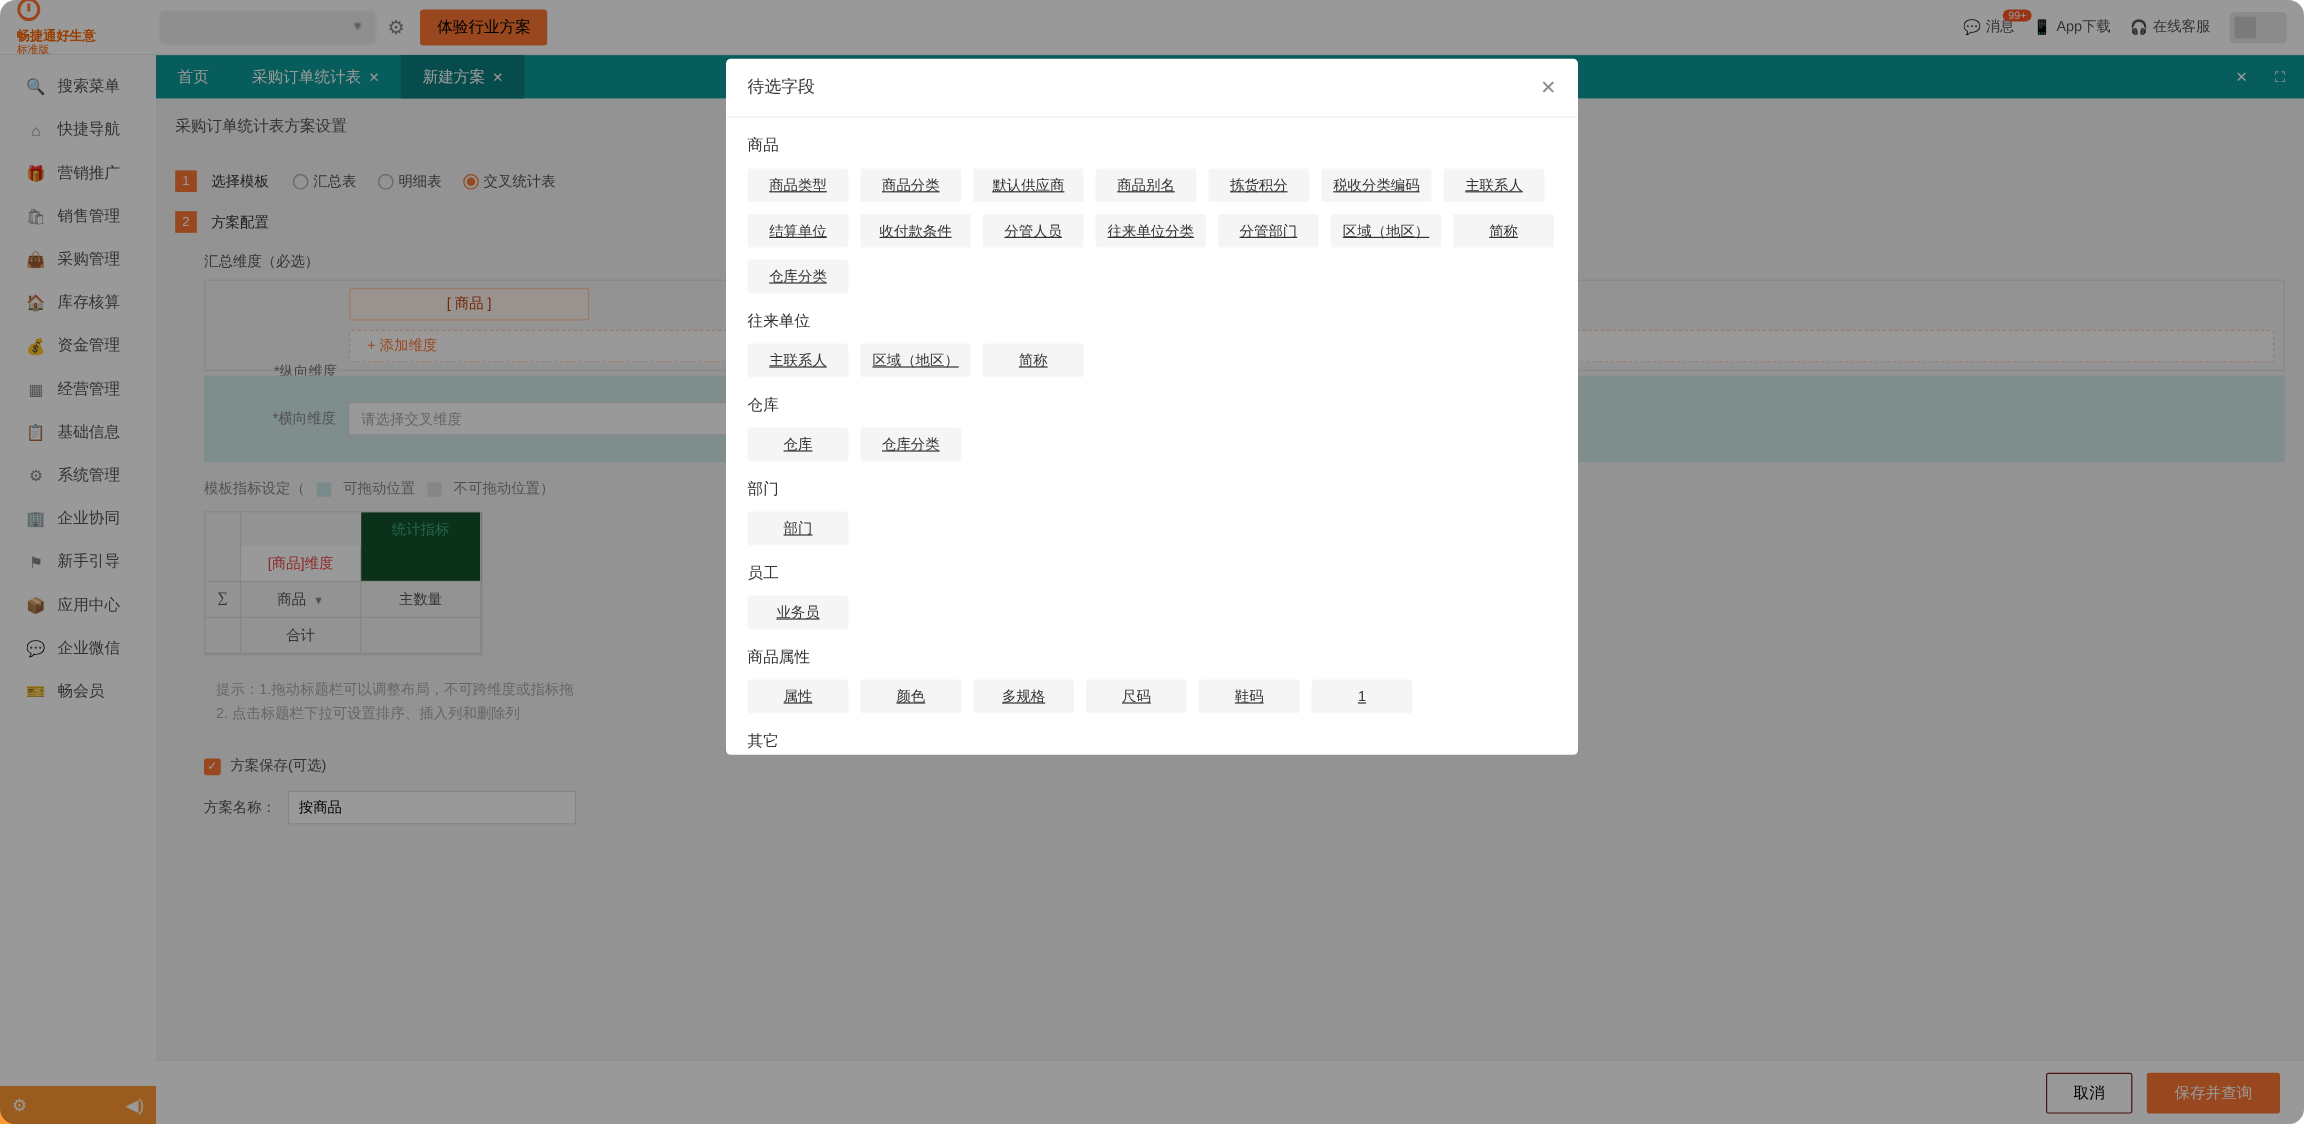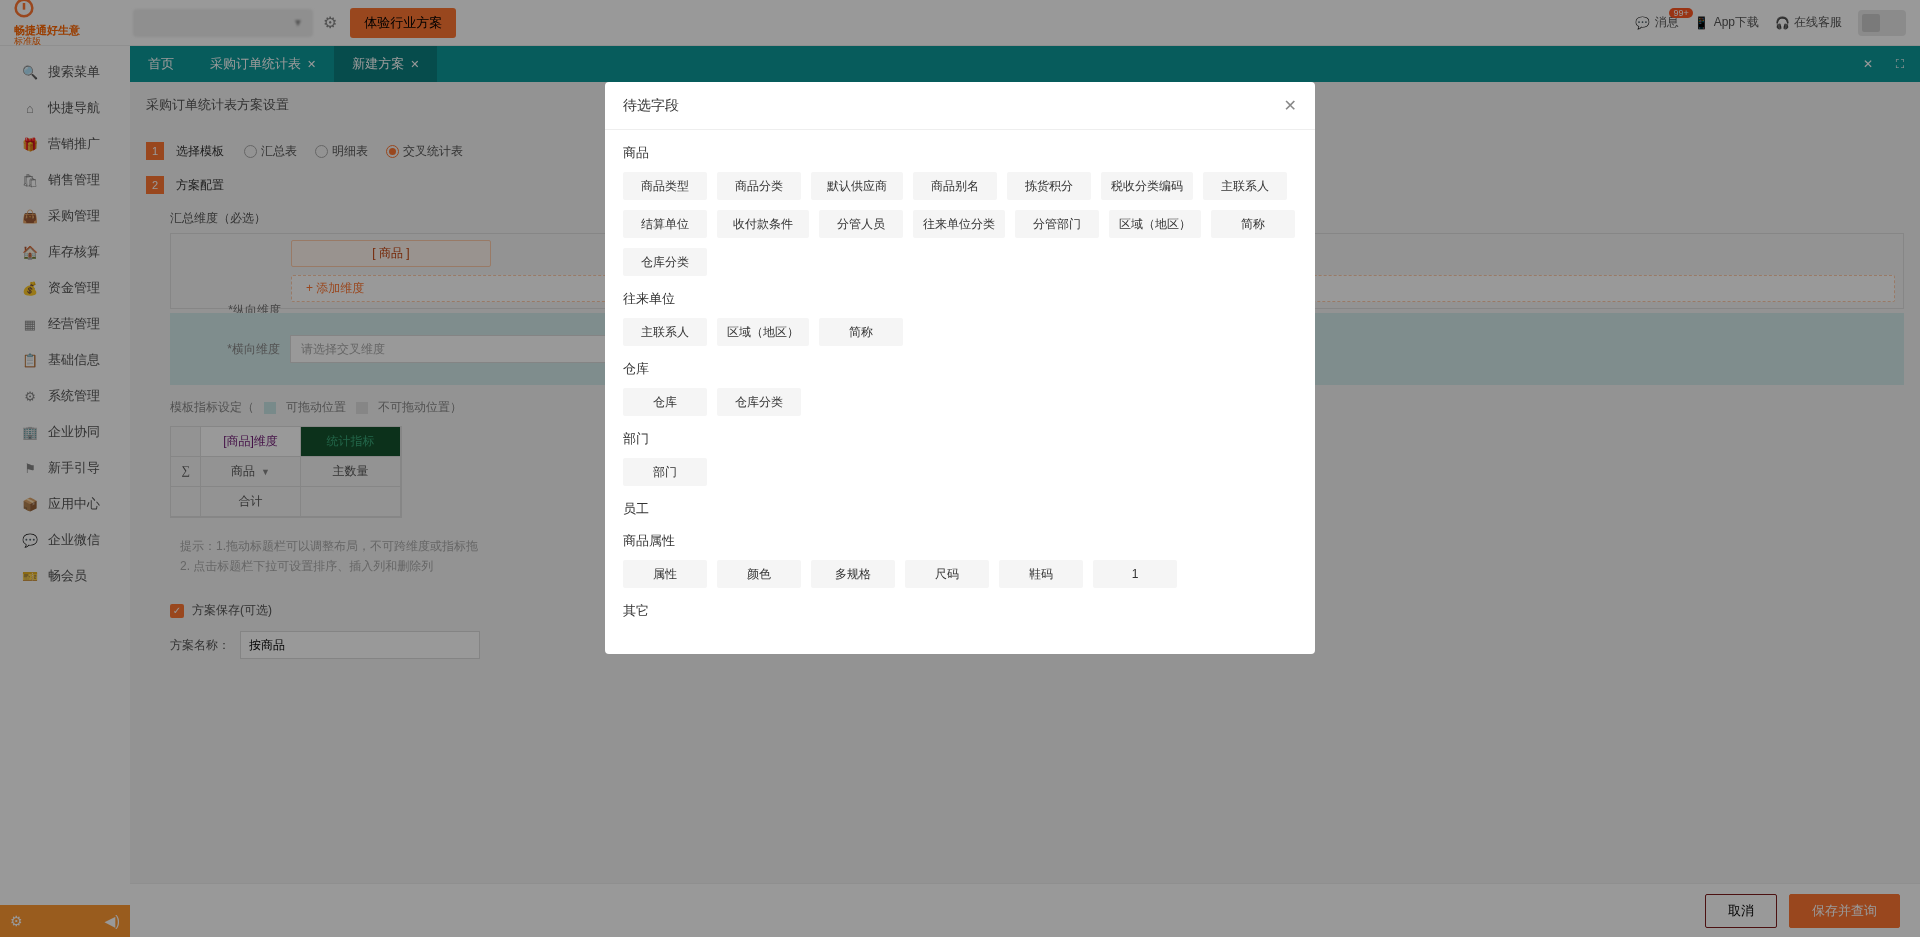--- a/index.html
+++ b/index.html
@@ -64,47 +64,47 @@
 .cross-input { width:420px; height:28px; border:1px solid #ddd; background:#fff; padding:0 10px; font-size:12px; color:#aaa; display:flex; align-items:center; }
 
 .indicator-row { margin-top:14px; display:flex; align-items:center; gap:10px; color:#888; font-size:12px; }
 .legend-sq { width:12px; height:12px; display:inline-block; }
 .legend-sq.drag { background:#c8e6e6; }
 .legend-sq.nodrag { background:#e0e0e0; }
 
 .grid-box { margin-top:10px; border:1px solid #e0e0e0; display:inline-block; }
 .g-row { display:flex; }
 .g-cell { border-right:1px solid #e0e0e0; border-bottom:1px solid #e0e0e0; padding:6px 10px; font-size:12px; text-align:center; min-width:100px; }
-.g-cell.hdr1 { background:#fff; color:#701a75; }
+.g-cell.hdr1 { background:#fff; color:#ef4444;margin-top:28px; }
 .g-cell.hdr2 { background:#14532d; color:#3aa87a; }
 .g-cell.sel { display:flex; align-items:center; gap:6px; justify-content:center; }
 .g-cell.sum-ic { width:30px; min-width:30px; font-style:italic; font-family:serif; }
 
 .tips { margin-top:16px; color:#aaa; font-size:12px; line-height:20px; margin-left:10px;}
 
 .save-row { margin-top:26px; display:flex; align-items:center; gap:8px; }
 .chk { width:14px; height:14px; background:#ff7733; border-radius:2px; display:flex; align-items:center; justify-content:center; color:#fff; font-size:10px; }
 .name-row { margin-top:12px; display:flex; align-items:center; gap:10px; }
 .name-input { width:240px; height:28px; border:1px solid #ddd; padding:0 8px; font-size:12px; }
 
 .footer { height:54px; background:#fff; border-top:1px solid #eee; display:flex; align-items:center; justify-content:flex-end; gap:12px; padding:0 20px; }
 .btn { height:34px; padding:0 22px; font-size:13px; border-radius:2px; cursor:pointer; border:1px solid #7f1d1d; background:#fff; }
 .btn.primary { background:#ff7733; color:#fff; border-color:#ff7733; }
 
 
-.overlay { position:fixed; inset:0; background:rgba(0,0,0,0.4); display:flex; align-items:flex-start; justify-content:center; padding-top:82px; }
+.overlay { position:fixed; inset:0; background:rgba(0,0,0,0.4); display:flex; align-items:flex-start; justify-content:center; padding-top:49px;border-radius:13px; }
 .modal { width:710px; background:#fff; border-radius:4px; max-height:580px; display:flex; flex-direction:column; }
 .modal-hdr { padding:14px 18px; display:flex; align-items:center; border-bottom:1px solid #eee; }
 .modal-title { font-size:14px; color:#333; }
 .modal-close { margin-left:auto; font-size:16px; color:#888; cursor:pointer; }
 .modal-body { padding:14px 18px 20px; overflow:auto; }
 .fgroup { margin-bottom:14px; }
 .fgroup-title { font-size:13px; color:#333; margin-bottom:10px; }
 .flist { display:flex; flex-wrap:wrap; gap:10px; }
-.fchip { width:84px; height:28px; background:#f5f5f5; display:flex; align-items:center; justify-content:center; font-size:12px; color:#333; cursor:pointer; border-radius:2px; }
+.fchip { width:84px; height:28px; background:#f5f5f5; display:flex; align-items:center; justify-content:center; font-size:12px; color:#333; cursor:pointer; border-radius:2px;text-decoration:underline; }
 .fchip.wide { width:92px; }
 
 .dim-stack { display:flex; flex-direction:column; gap:8px; }
 </style>
 </head>
 <body>
 
 <div class="topbar">
   <div class="logo-box">
     <svg class="logo-svg" viewBox="0 0 24 24">
@@ -376,20 +376,23 @@
           </div>
         </div>
         <div class="fgroup">
           <div class="fgroup-title">部门</div>
           <div class="flist">
             <div class="fchip">部门</div>
           </div>
         </div>
         <div class="fgroup">
           <div class="fgroup-title">员工</div>
+          <div class="flist">
+            <div class="fchip">业务员</div>
+          </div>
         </div>
         <div class="fgroup">
           <div class="fgroup-title">商品属性</div>
           <div class="flist">
             <div class="fchip">属性</div>
             <div class="fchip">颜色</div>
             <div class="fchip">多规格</div>
             <div class="fchip">尺码</div>
             <div class="fchip">鞋码</div>
             <div class="fchip">1</div>

